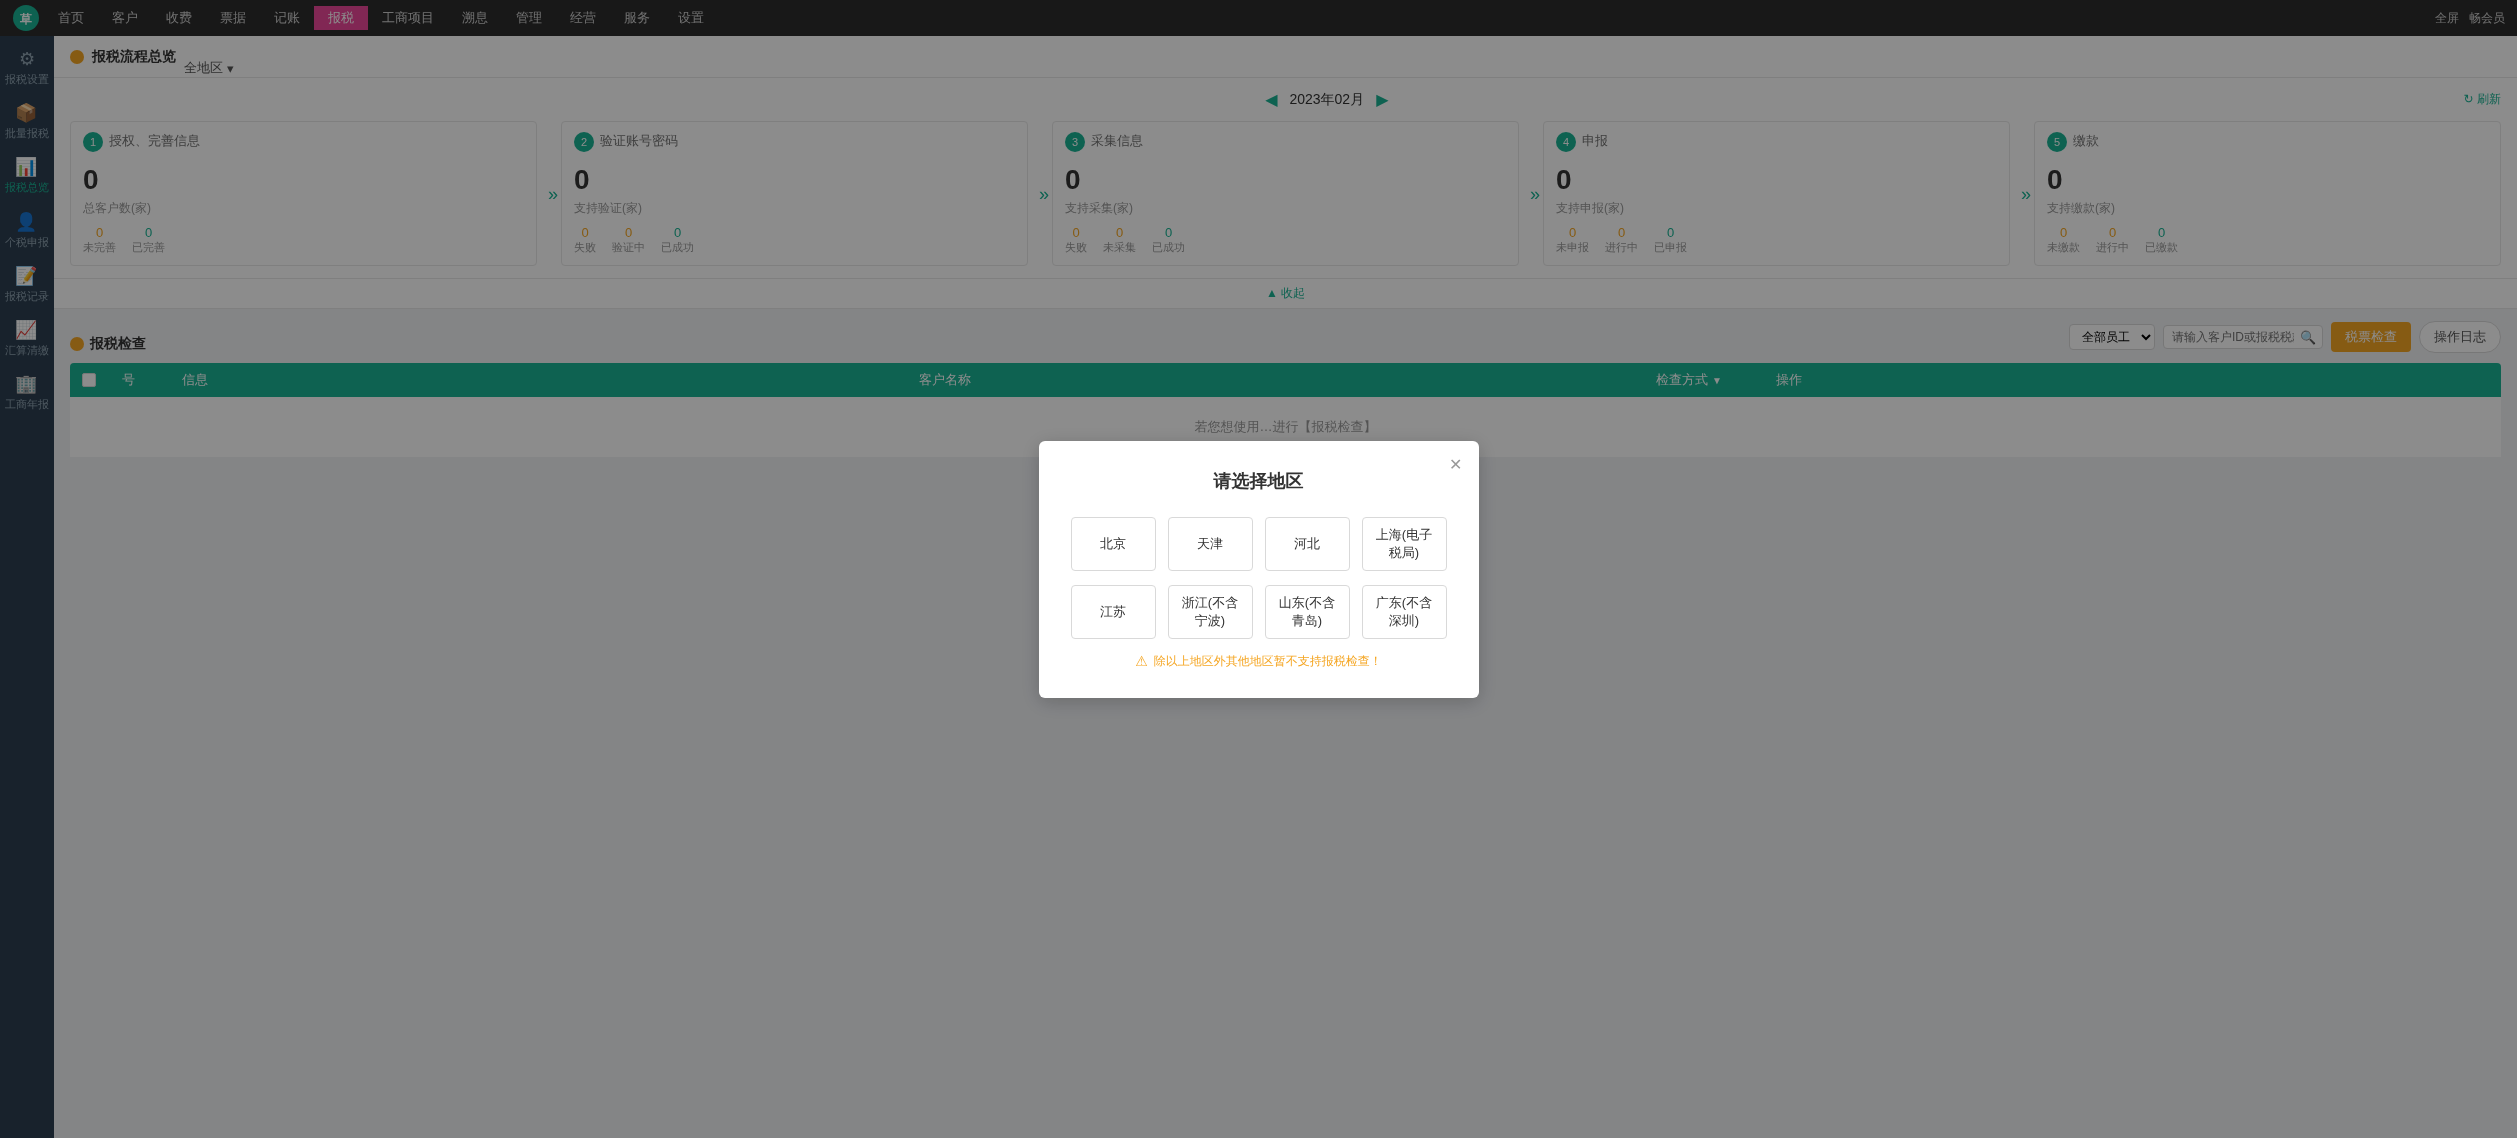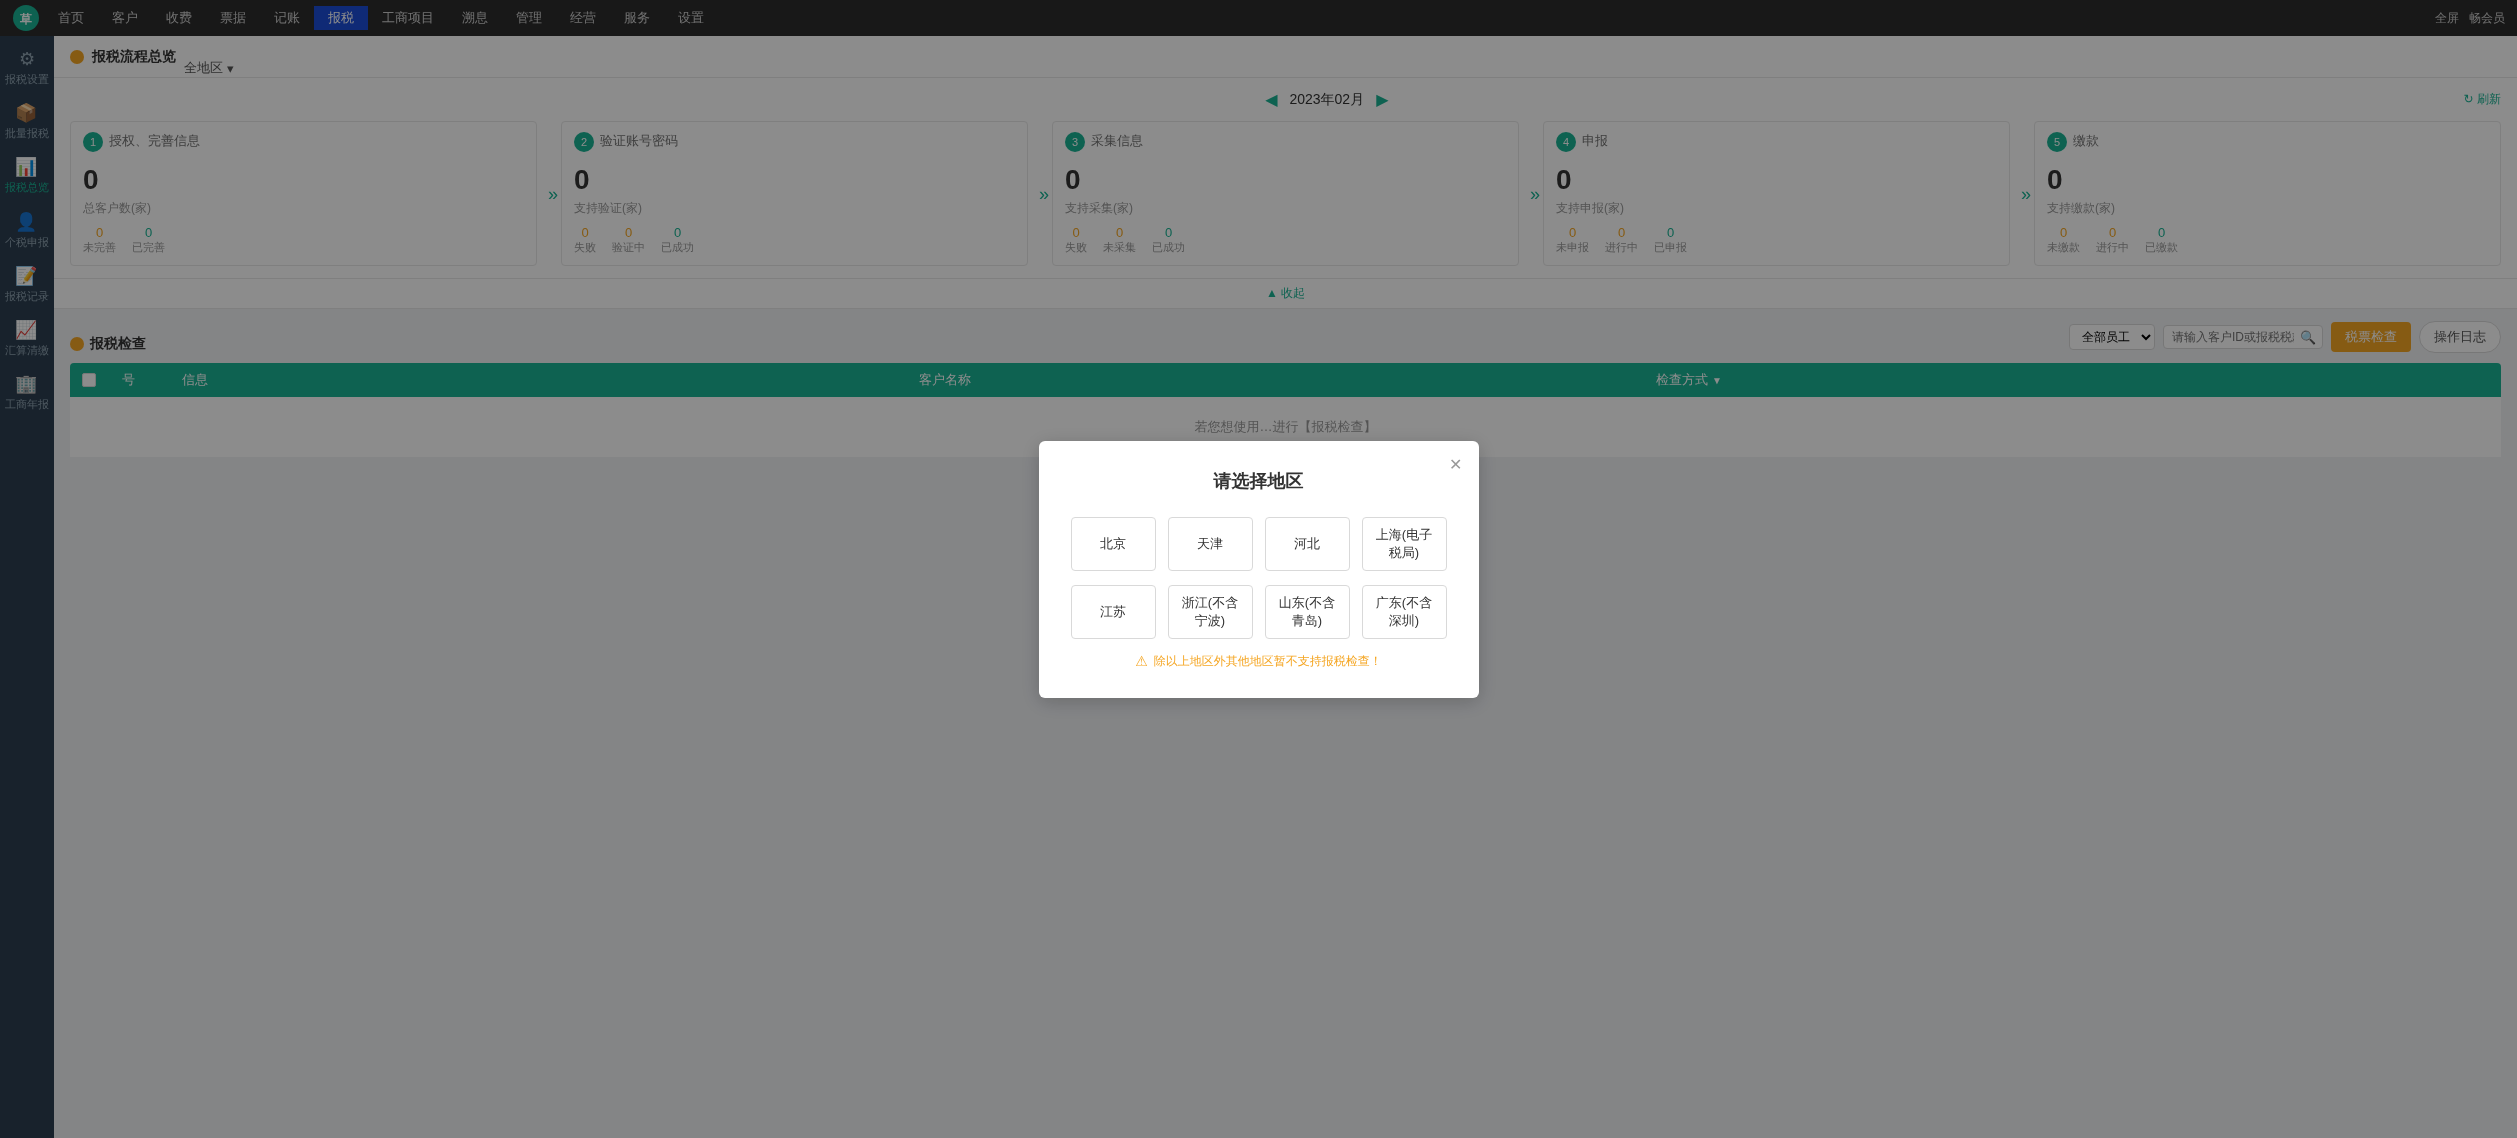--- a/index.html
+++ b/index.html
@@ -19,21 +19,21 @@
     .nav-items { display: flex; align-items: center; }
     .nav-item {
       color: #ccc;
       padding: 0 14px;
       height: 24px;
       display: flex;
       align-items: center;
       cursor: pointer;
       font-size: 13px;
     }
-    .nav-item.active { background: #1d4ed8; color: #fff; }
+    .nav-item.active { background: #ec4899; color: #fff; }
     .top-nav-right { display: flex; align-items: center; gap: 10px; color: #ccc; font-size: 12px; }
     .top-nav-right span { cursor: pointer; }
 
     
     .layout { display: flex; height: calc(100vh - 36px); }
 
     
     .sidebar {
       width: 54px;
       background: #2c3e50;
@@ -514,20 +514,21 @@
         <div class="th">
             <div class="checkbox"></div>
           </div>
         <div class="th">号</div>
         <div class="th">信息</div>
         <div class="th">客户名称</div>
         <div class="th">
           检查方式
           <span style="margin-left:4px;font-size:10px">▼</span>
         </div>
+        <div class="th">操作</div>
       </div>
       <div class="table-body">
         <span>
           <span>若您想使用</span>…<span>进行【报税检查】</span>
         </span>
       </div>
     </div>
   </div>
 </div>
 

